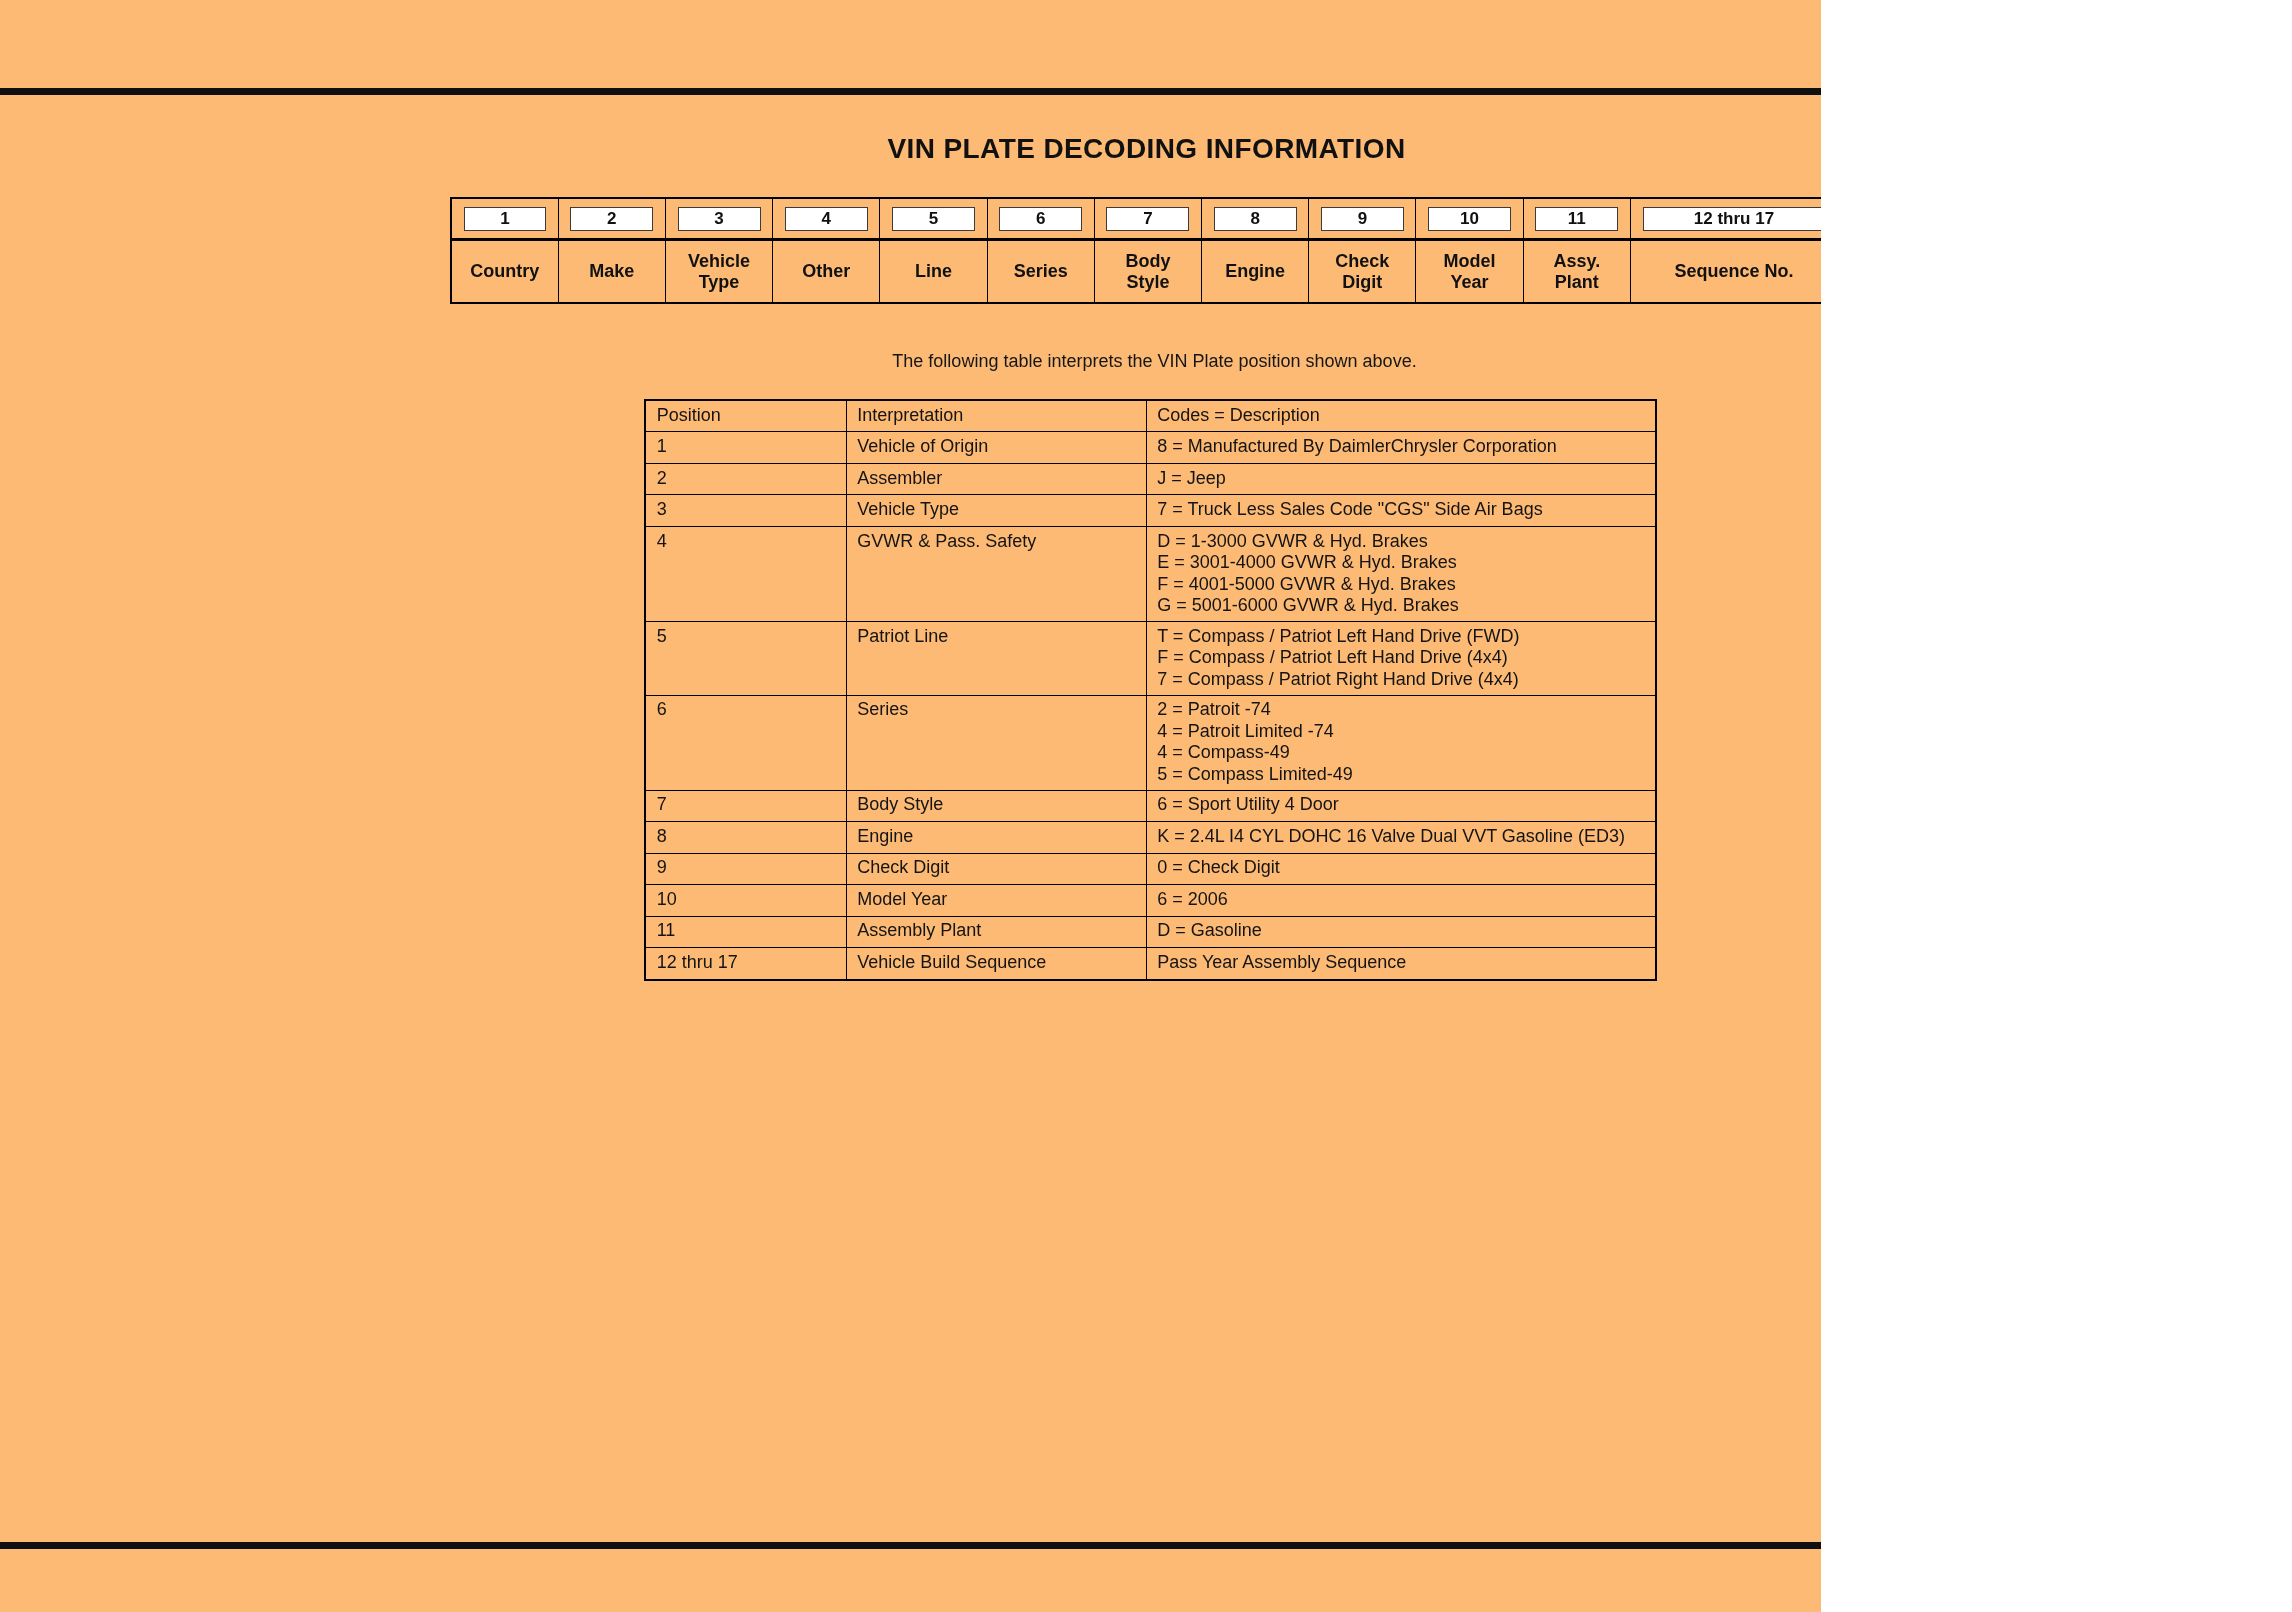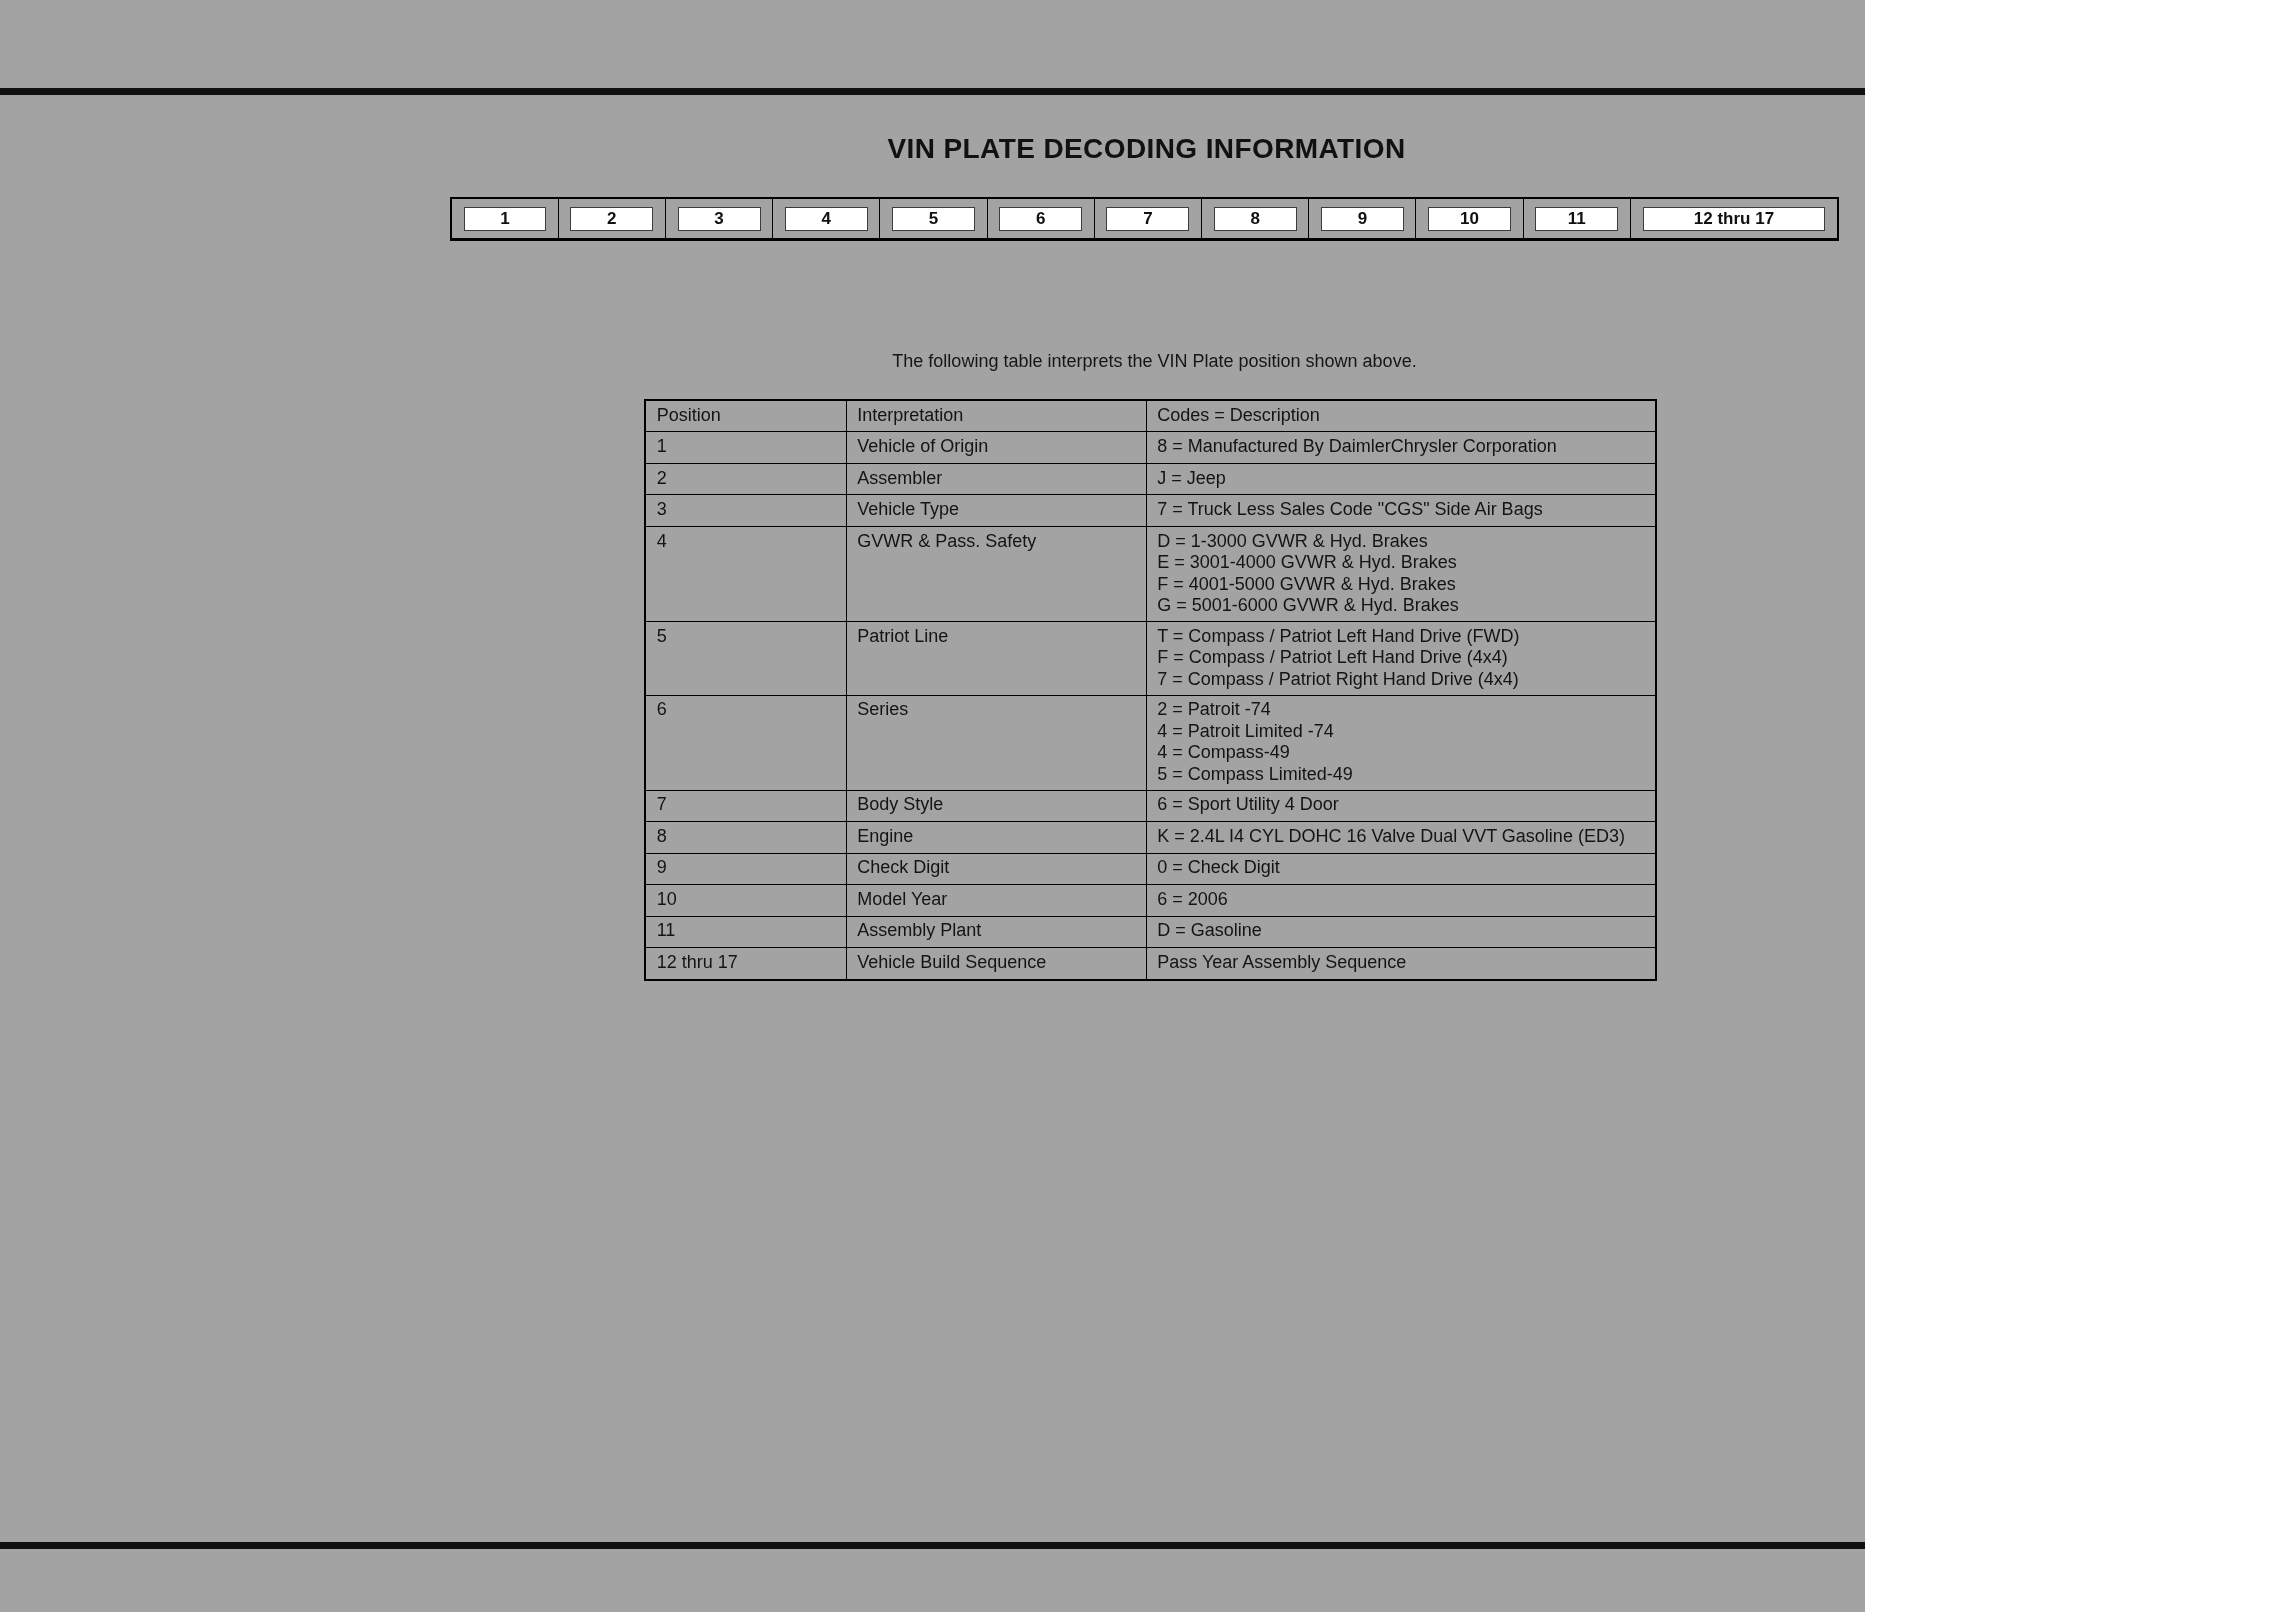--- a/index.html
+++ b/index.html
@@ -1,24 +1,23 @@
 <!DOCTYPE html>
 <html style="font-size:14.3px"><head>
 <meta charset="utf-8">
 <style>
   html, body { margin: 0; padding: 0; background: #ffffff; }
   .page {
     position: relative;
     width: 1821px;
     height: 1613px;
-    background: #a3a3a3;
+    background: #fdba74;
     color: #000000;
     font-family: "Liberation Sans", "DejaVu Sans", sans-serif;
     overflow: hidden;
-    padding-left: 44px;
   }
   .rule {
     position: absolute;
     left: 0;
     width: 2293px;
     height: 7.2px;
     background: #101010;
   }
   .rule-top { top: 88px; }
   .rule-bottom { top: 1542px; }
@@ -159,20 +158,39 @@
           </td>
       <td>
             <div class="numbox">10</div>
           </td>
       <td>
             <div class="numbox">11</div>
           </td>
       <td>
             <div class="numbox">12 thru 17</div>
           </td>
+    </tr>
+    <tr class="label-row">
+      <td class="plabel">Country</td>
+      <td class="plabel">Make</td>
+      <td class="plabel">Vehicle
+Type</td>
+      <td class="plabel">Other</td>
+      <td class="plabel">Line</td>
+      <td class="plabel">Series</td>
+      <td class="plabel">Body
+Style</td>
+      <td class="plabel">Engine</td>
+      <td class="plabel">Check
+Digit</td>
+      <td class="plabel">Model
+Year</td>
+      <td class="plabel">Assy.
+Plant</td>
+      <td class="plabel">Sequence No.</td>
     </tr>
   </tbody>
     </table>
 
   <div class="caption">The following table interprets the VIN Plate position shown above.</div>
 
   <table class="decode">
     <colgroup>
       <col style="width:201px">
         <col style="width:300px">

